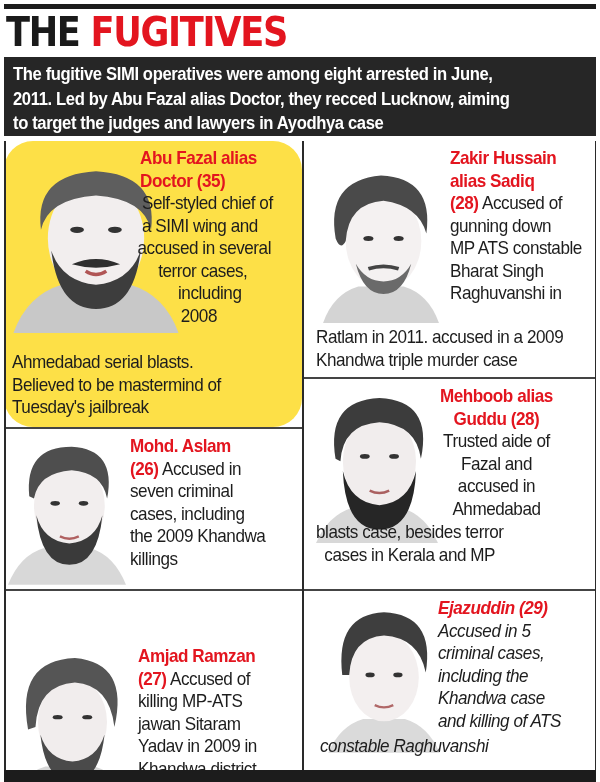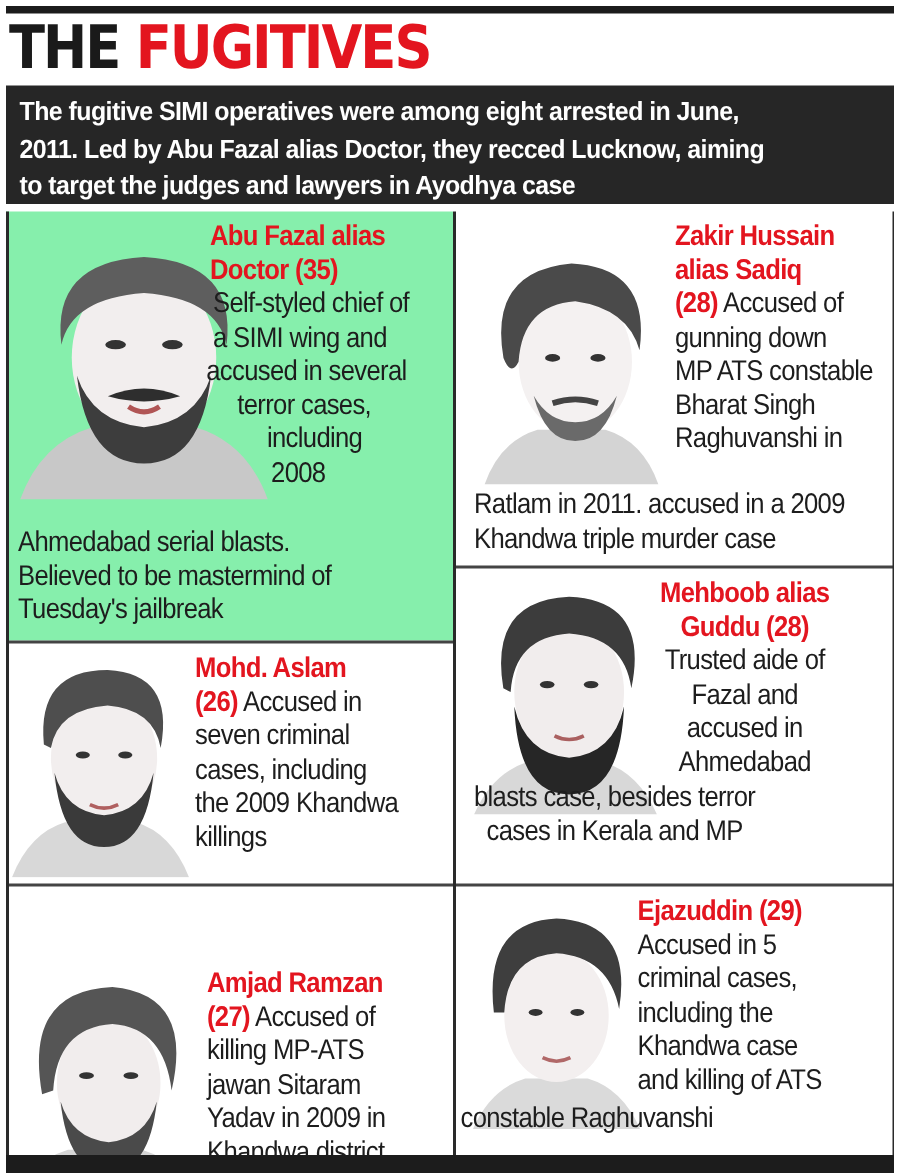--- a/index.html
+++ b/index.html
@@ -14,21 +14,21 @@
   .banner { position: absolute; left: 4px; top: 57px; width: 592px; height: 79px; background: #262626; color: #ffffff; padding: 5px 8px 0 9px; }
   .banner p { font-family: "Liberation Sans", sans-serif; font-weight: bold; font-size: 17.5px; line-height: 24.5px; letter-spacing: -0.4px; transform: scaleX(0.95); transform-origin: left top; white-space: nowrap; }
 
   .grid { position: absolute; left: 4px; top: 141px; width: 592px; height: 633px; }
   .vline { position: absolute; left: 298px; top: 0; width: 2px; height: 632px; background: #2a2a2a; }
   .outer-left { position: absolute; left: 0; top: 0; width: 1.5px; height: 632px; background: #2a2a2a; }
   .outer-right { position: absolute; right: 0; top: 0; width: 1.5px; height: 632px; background: #2a2a2a; }
   .bottom-bar { position: absolute; left: 4px; top: 770px; width: 592px; height: 12px; background: #1c1c1c; }
 
   .cell { position: absolute; overflow: hidden; }
-  .cell.shaded { background: #86efac; }
+  .cell.shaded { background: #fde047; border-radius: 29px; }
   .hline { position: absolute; height: 1.5px; background: #444; }
 
   .portrait { position: absolute; }
   .portrait svg { width: 100%; height: 100%; display: block; }
 
   .txt { position: absolute; font-family: "Liberation Sans", sans-serif; font-size: 19px; line-height: 22.5px; letter-spacing: -0.5px; color: #1d1d1d; white-space: nowrap; transform: scaleX(0.9); transform-origin: left top; }
   .name { color: #e3151f; font-weight: bold; }
   .ind { display: block; }
 </style>
 </head>
@@ -179,21 +179,21 @@
         <span class="ind">killing MP-ATS</span>
         <span class="ind">jawan Sitaram</span>
         <span class="ind">Yadav in 2009 in</span>
         <span class="ind">Khandwa district.</span>
       </div>
       <div class="txt" style="left:8px; top:144px;">
         <span class="ind">Involved in 6 other cases</span>
       </div>
     </div>
 
-    <div class="cell" style="left:291px; top:450px; width:256px; height:180px;">
+    <div class="cell" style="left:304px; top:450px; width:256px; height:180px;font-style:italic;">
       <div class="portrait" style="left:18px; top:14px; width:116px; height:148px;">
         <svg viewBox="0 0 100 127">
           <path d="M2 127 Q12 104 32 98 L68 98 Q88 104 98 127 Z" fill="#dadada"></path>
           <ellipse cx="50" cy="62" rx="30" ry="38" fill="#f3efef"></ellipse>
           <path d="M14 60 Q8 8 50 6 Q94 8 86 58 Q80 28 50 26 Q22 28 20 60 Z" fill="#3e3e3e"></path>
           <ellipse cx="38" cy="60" rx="4" ry="2" fill="#333"></ellipse>
           <ellipse cx="62" cy="60" rx="4" ry="2" fill="#333"></ellipse>
           <path d="M42 86 Q50 90 58 86" stroke="#b06868" stroke-width="2" fill="none"></path>
         </svg>
       </div>

